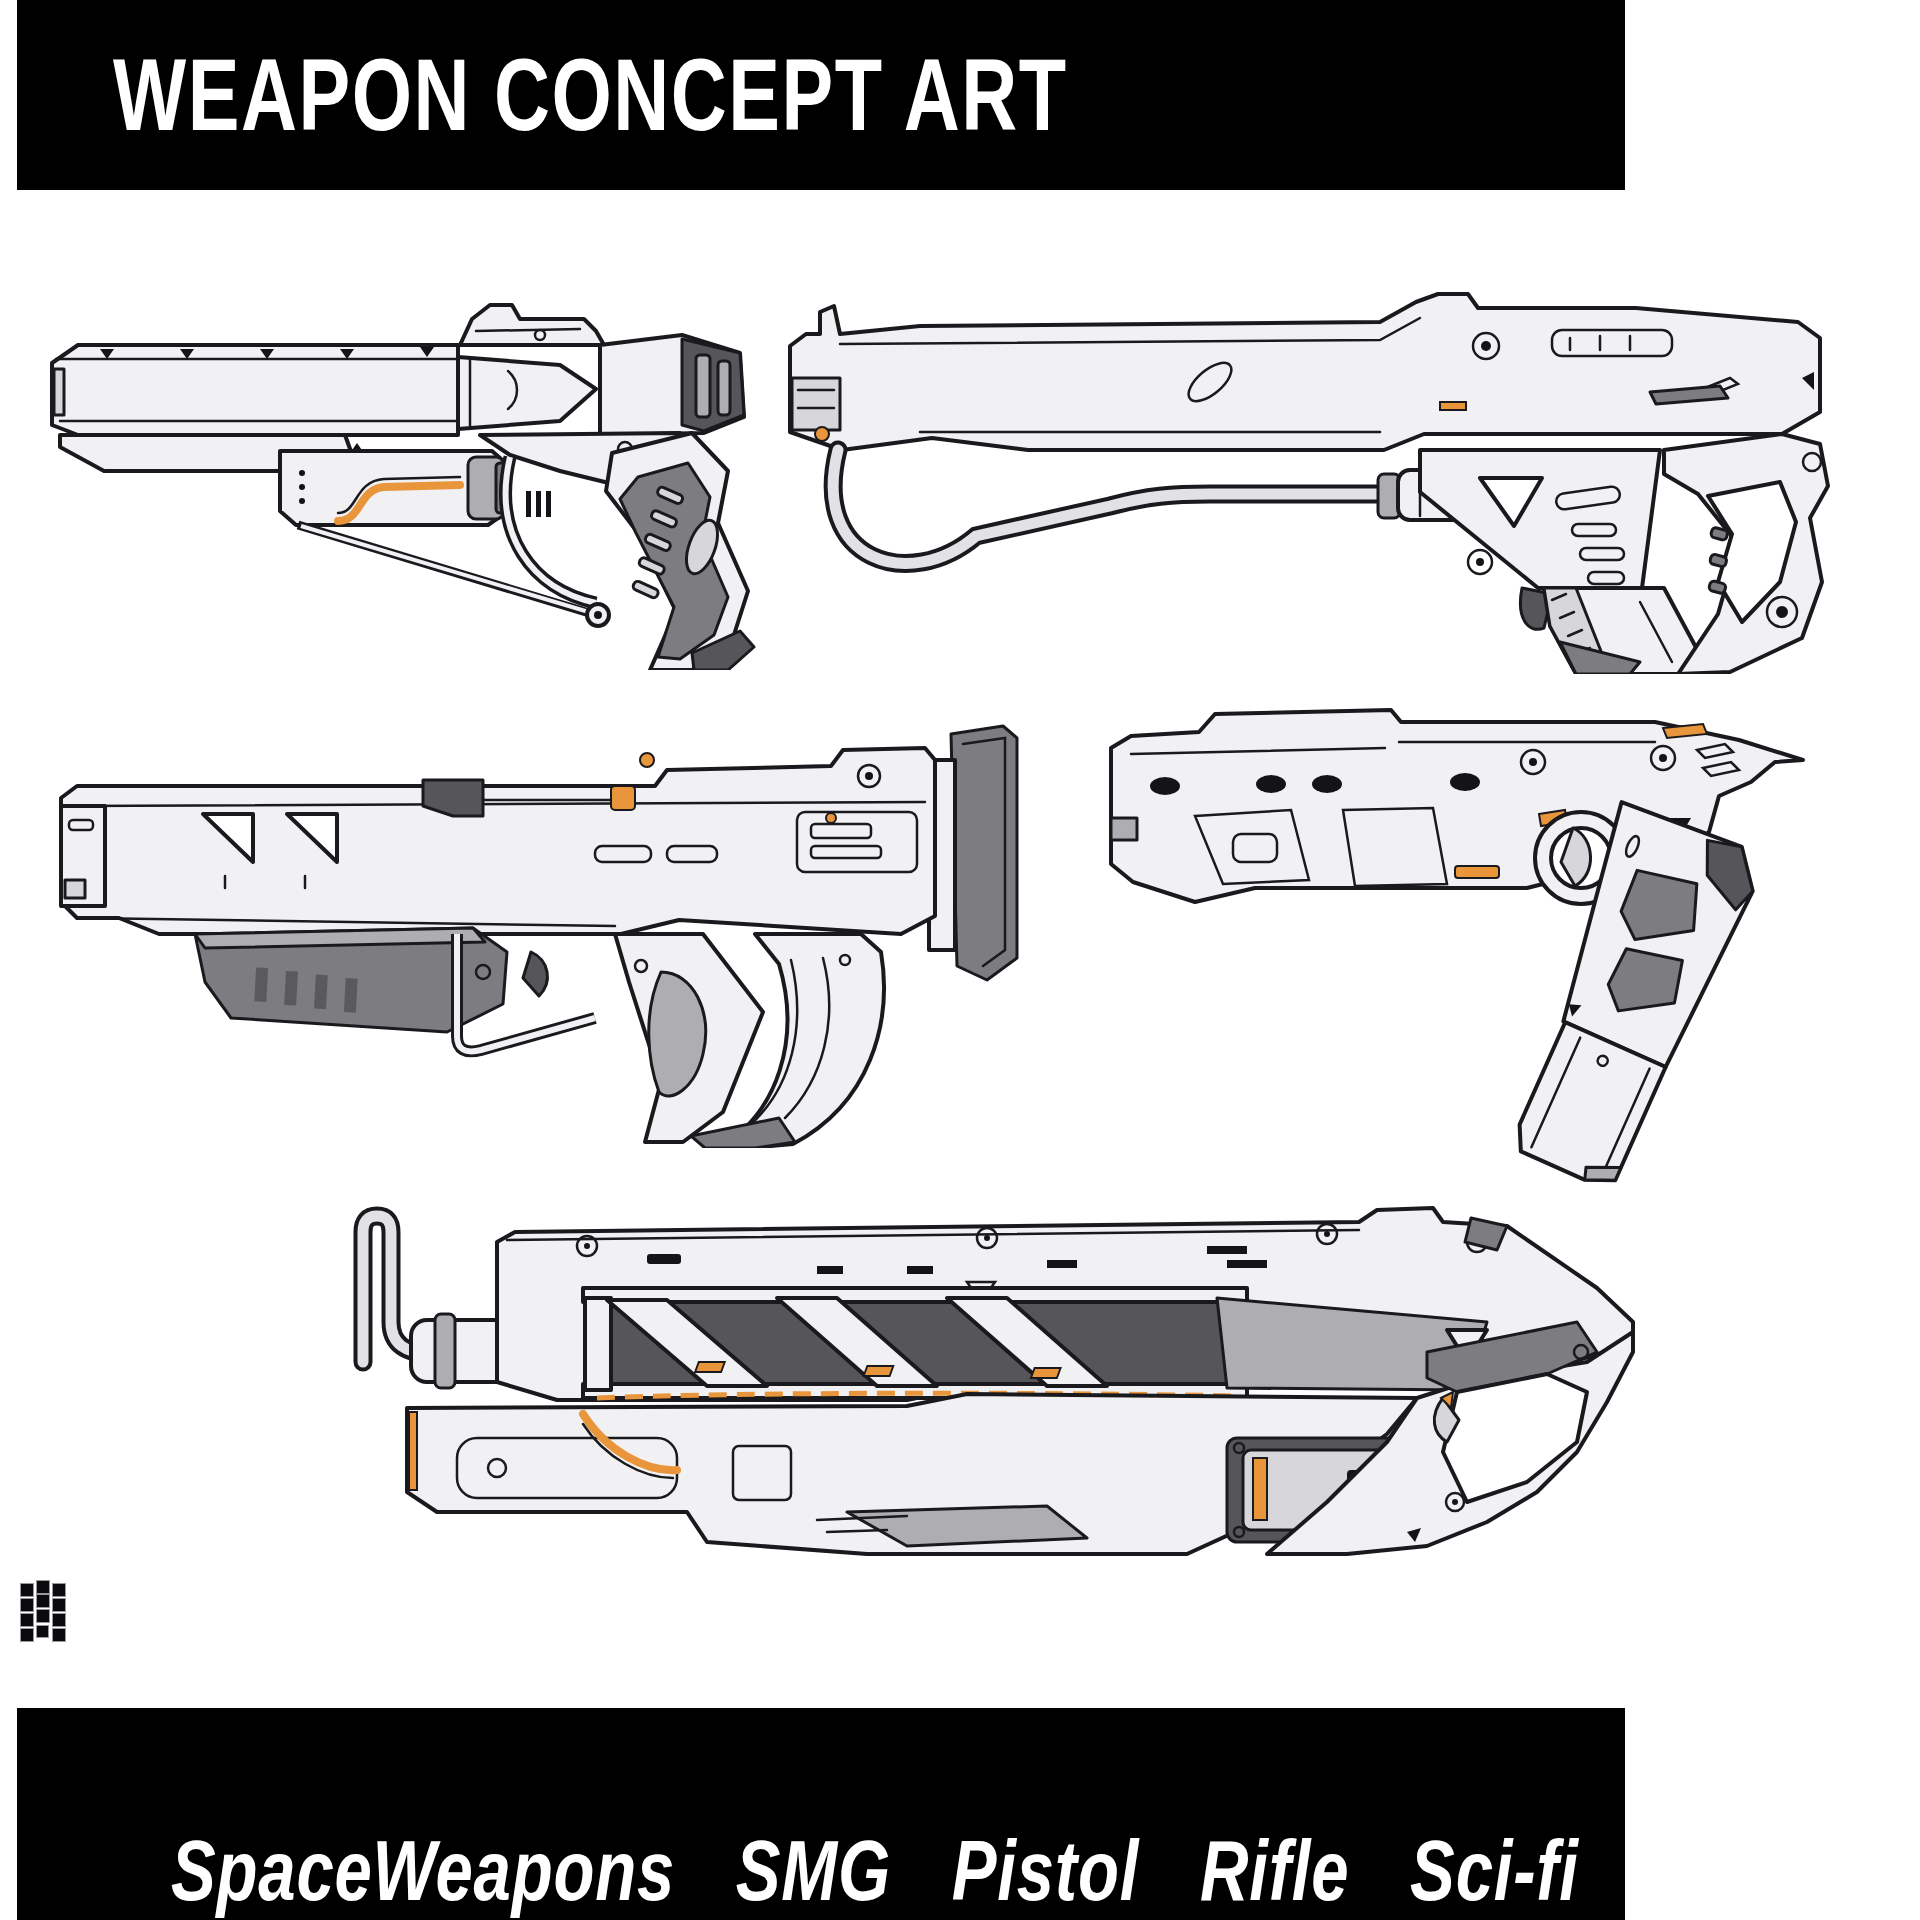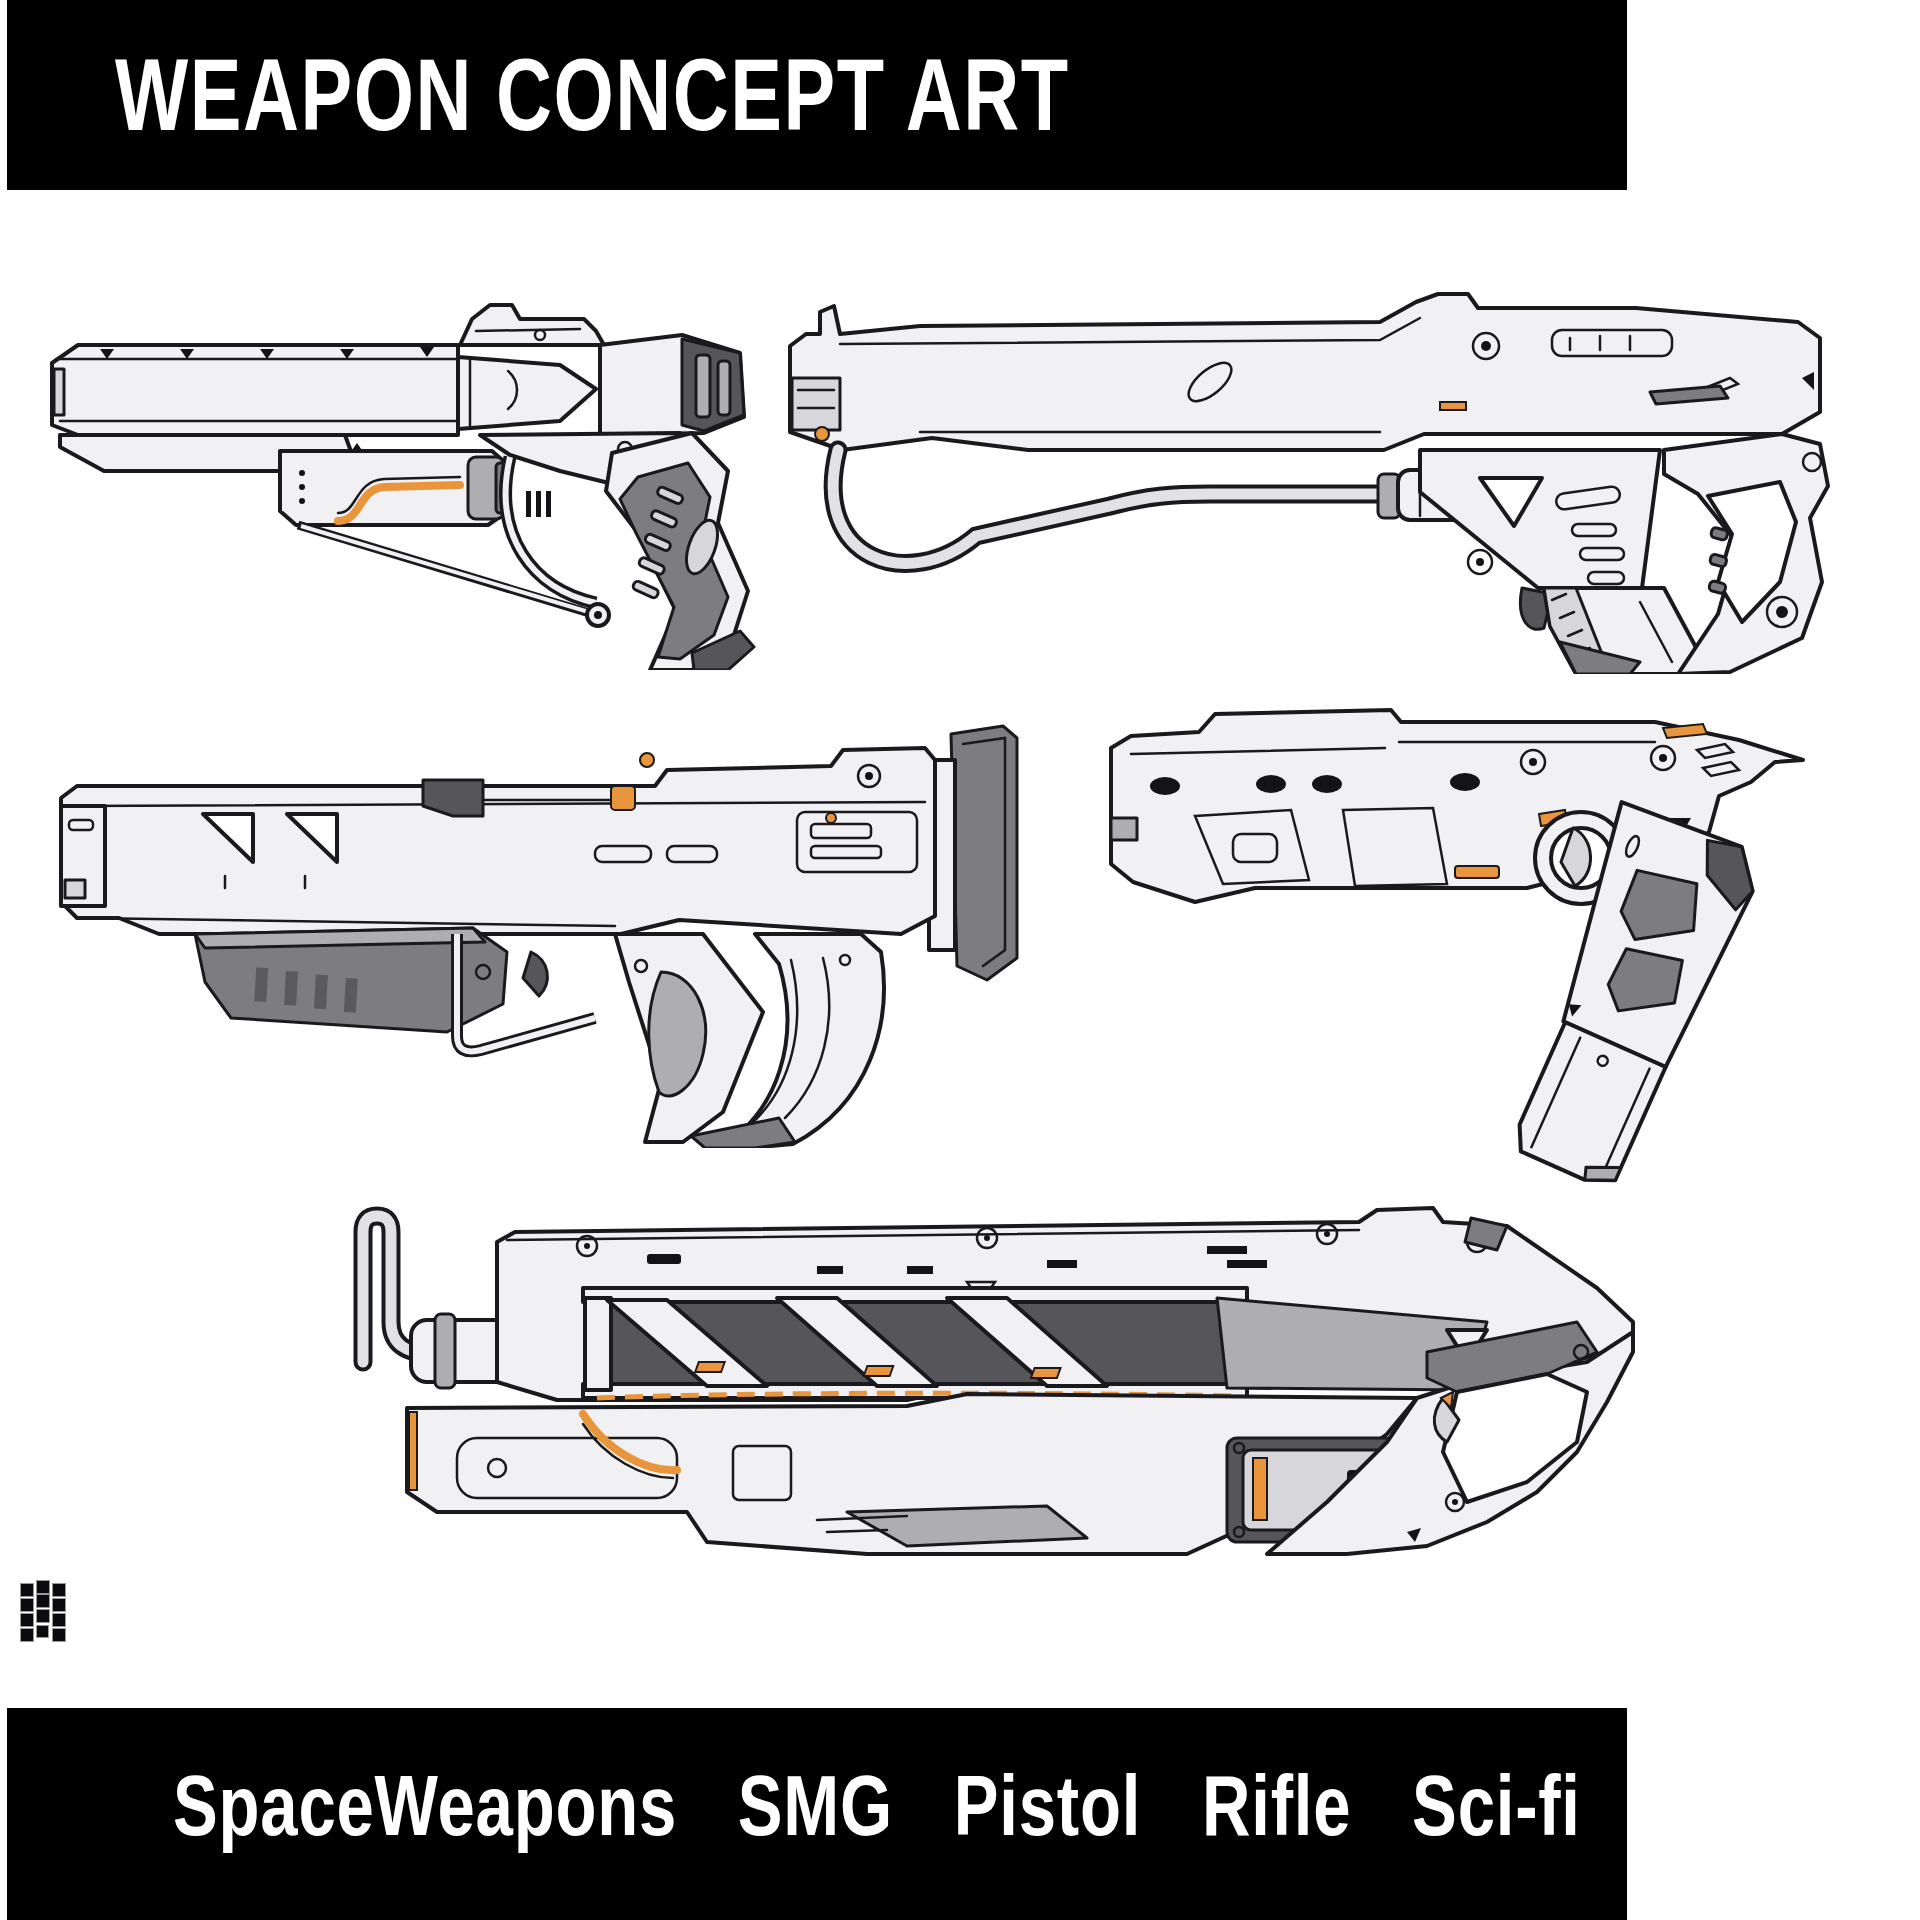--- a/index.html
+++ b/index.html
@@ -1,20 +1,20 @@
 <!DOCTYPE html>
 <html><head>
 <meta charset="utf-8">
 <style>
   html,body{margin:0;padding:0;background:#ffffff;}
   #canvas{position:relative;width:1920px;height:1920px;background:#ffffff;overflow:hidden;
           font-family:"Liberation Sans",sans-serif;}
-  .bar{position:absolute;left:7px;width:1608px;background:#000000;display:flex;align-items:center;padding-left:12px;}
+  .bar{position:absolute;left:17px;width:1608px;background:#000000;display:flex;align-items:center;}
   #top-bar{top:0;height:190px;}
-  #bottom-bar{top:1708px;height:212px;justify-content:flex-end;align-items:flex-start;}
+  #bottom-bar{top:1708px;height:212px;justify-content:flex-end;align-items:flex-end;font-style:italic;}
   .title-text{color:#ffffff;font-weight:700;font-size:102px;letter-spacing:2px;
               display:inline-block;transform:scaleX(0.76);transform-origin:left center;
               margin-left:96px;white-space:nowrap;}
   #tag-row{display:flex;gap:78px;margin-top:48px;margin-right:46px;
            transform:scaleX(0.78);transform-origin:right center;}
   .tag{color:#ffffff;font-weight:700;font-size:86px;letter-spacing:1px;white-space:nowrap;}
   .weapon{position:absolute;}
   
   .body{fill:#f1f1f3;stroke:#1a1a1e;stroke-width:4;stroke-linejoin:round;}
   .hole{fill:#ffffff;stroke:#1a1a1e;stroke-width:4;stroke-linejoin:round;}

